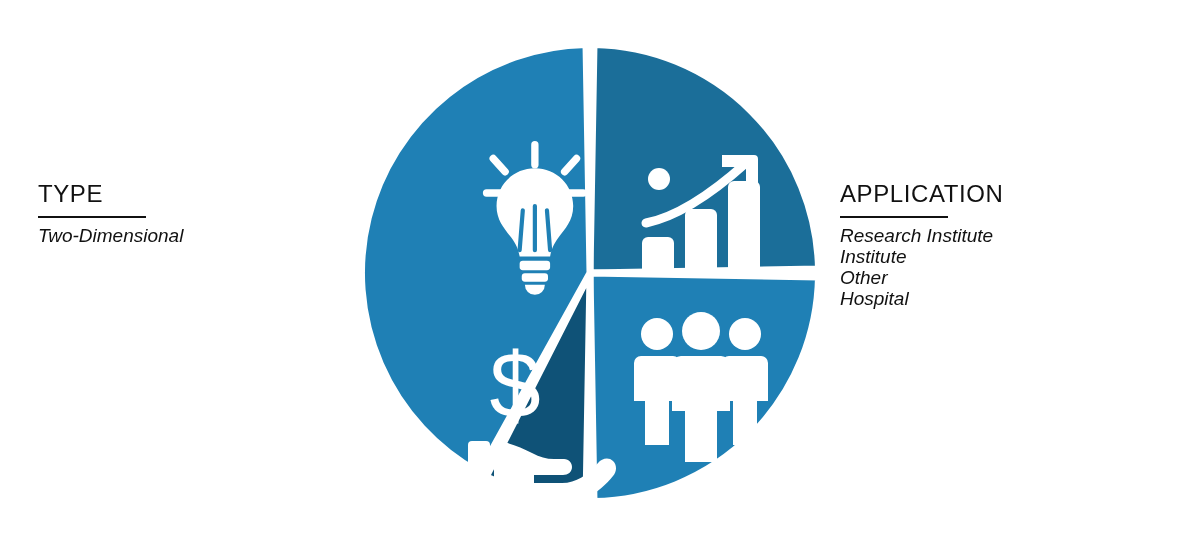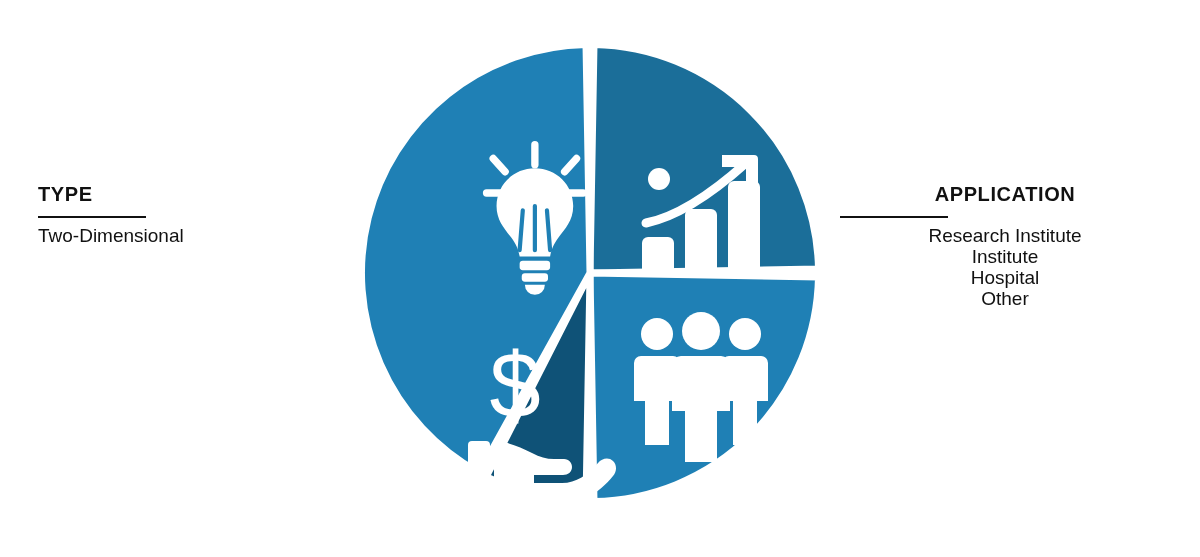--- a/index.html
+++ b/index.html
@@ -24,44 +24,45 @@
     width: 1200px;
     height: 557px;
   }
 
   
   .label-block {
     position: absolute;
     color: #111111;
   }
   .label-block.left  { left: 38px;  top: 182px; width: 300px; }
-  .label-block.right { left: 840px; top: 182px; width: 330px; text-align: center; }
+  .label-block.right { left: 840px; top: 182px; width: 330px; }
 
   .label-title {
-    font-size: 20px;
+    font-size: 24px;
     line-height: 24px;
     letter-spacing: 0.6px;
-    font-weight: 700;
+    font-weight: 400;
     color: #111111;
     white-space: nowrap;
   }
 
   .label-rule {
     height: 0;
     border-top: 2px solid #111111;
     margin-top: 10px;
     margin-bottom: 7px;
   }
   .label-block.left  .label-rule { width: 108px; }
   .label-block.right .label-rule { width: 108px; }
 
   .label-items {
     list-style: none;
     margin: 0;
     padding: 0;
+    font-style: italic;
   }
   .label-items li {
     font-size: 19px;
     line-height: 21px;
     color: #111111;
     white-space: nowrap;
   }
 
   
   #pie-wrap {
@@ -88,22 +89,22 @@
       <li>Two-Dimensional</li>
     </ul>
   </div>
 
   <div class="label-block right">
     <div class="label-title">APPLICATION</div>
     <div class="label-rule"></div>
     <ul class="label-items">
       <li>Research Institute</li>
       <li>Institute</li>
+      <li>Other</li>
       <li>Hospital</li>
-      <li>Other</li>
     </ul>
   </div>
 
   <div id="pie-wrap">
     <svg id="pie-svg" viewBox="0 0 480 480">
 
       <g id="wedges">
           <path d="M 240 240 L 243.99 11.51 A 228.52 228.52 0 0 1 468.49 236.01 Z" fill="#1b6e99" class="seg"></path>
           <path d="M 240 240 L 468.49 243.99 A 228.52 228.52 0 0 1 243.99 468.49 Z" fill="#1f80b5" class="seg"></path>
           <path d="M 240 240 L 236.01 468.49 A 228.52 228.52 0 0 1 136.25 443.61 Z" fill="#0f5277" class="seg"></path>

